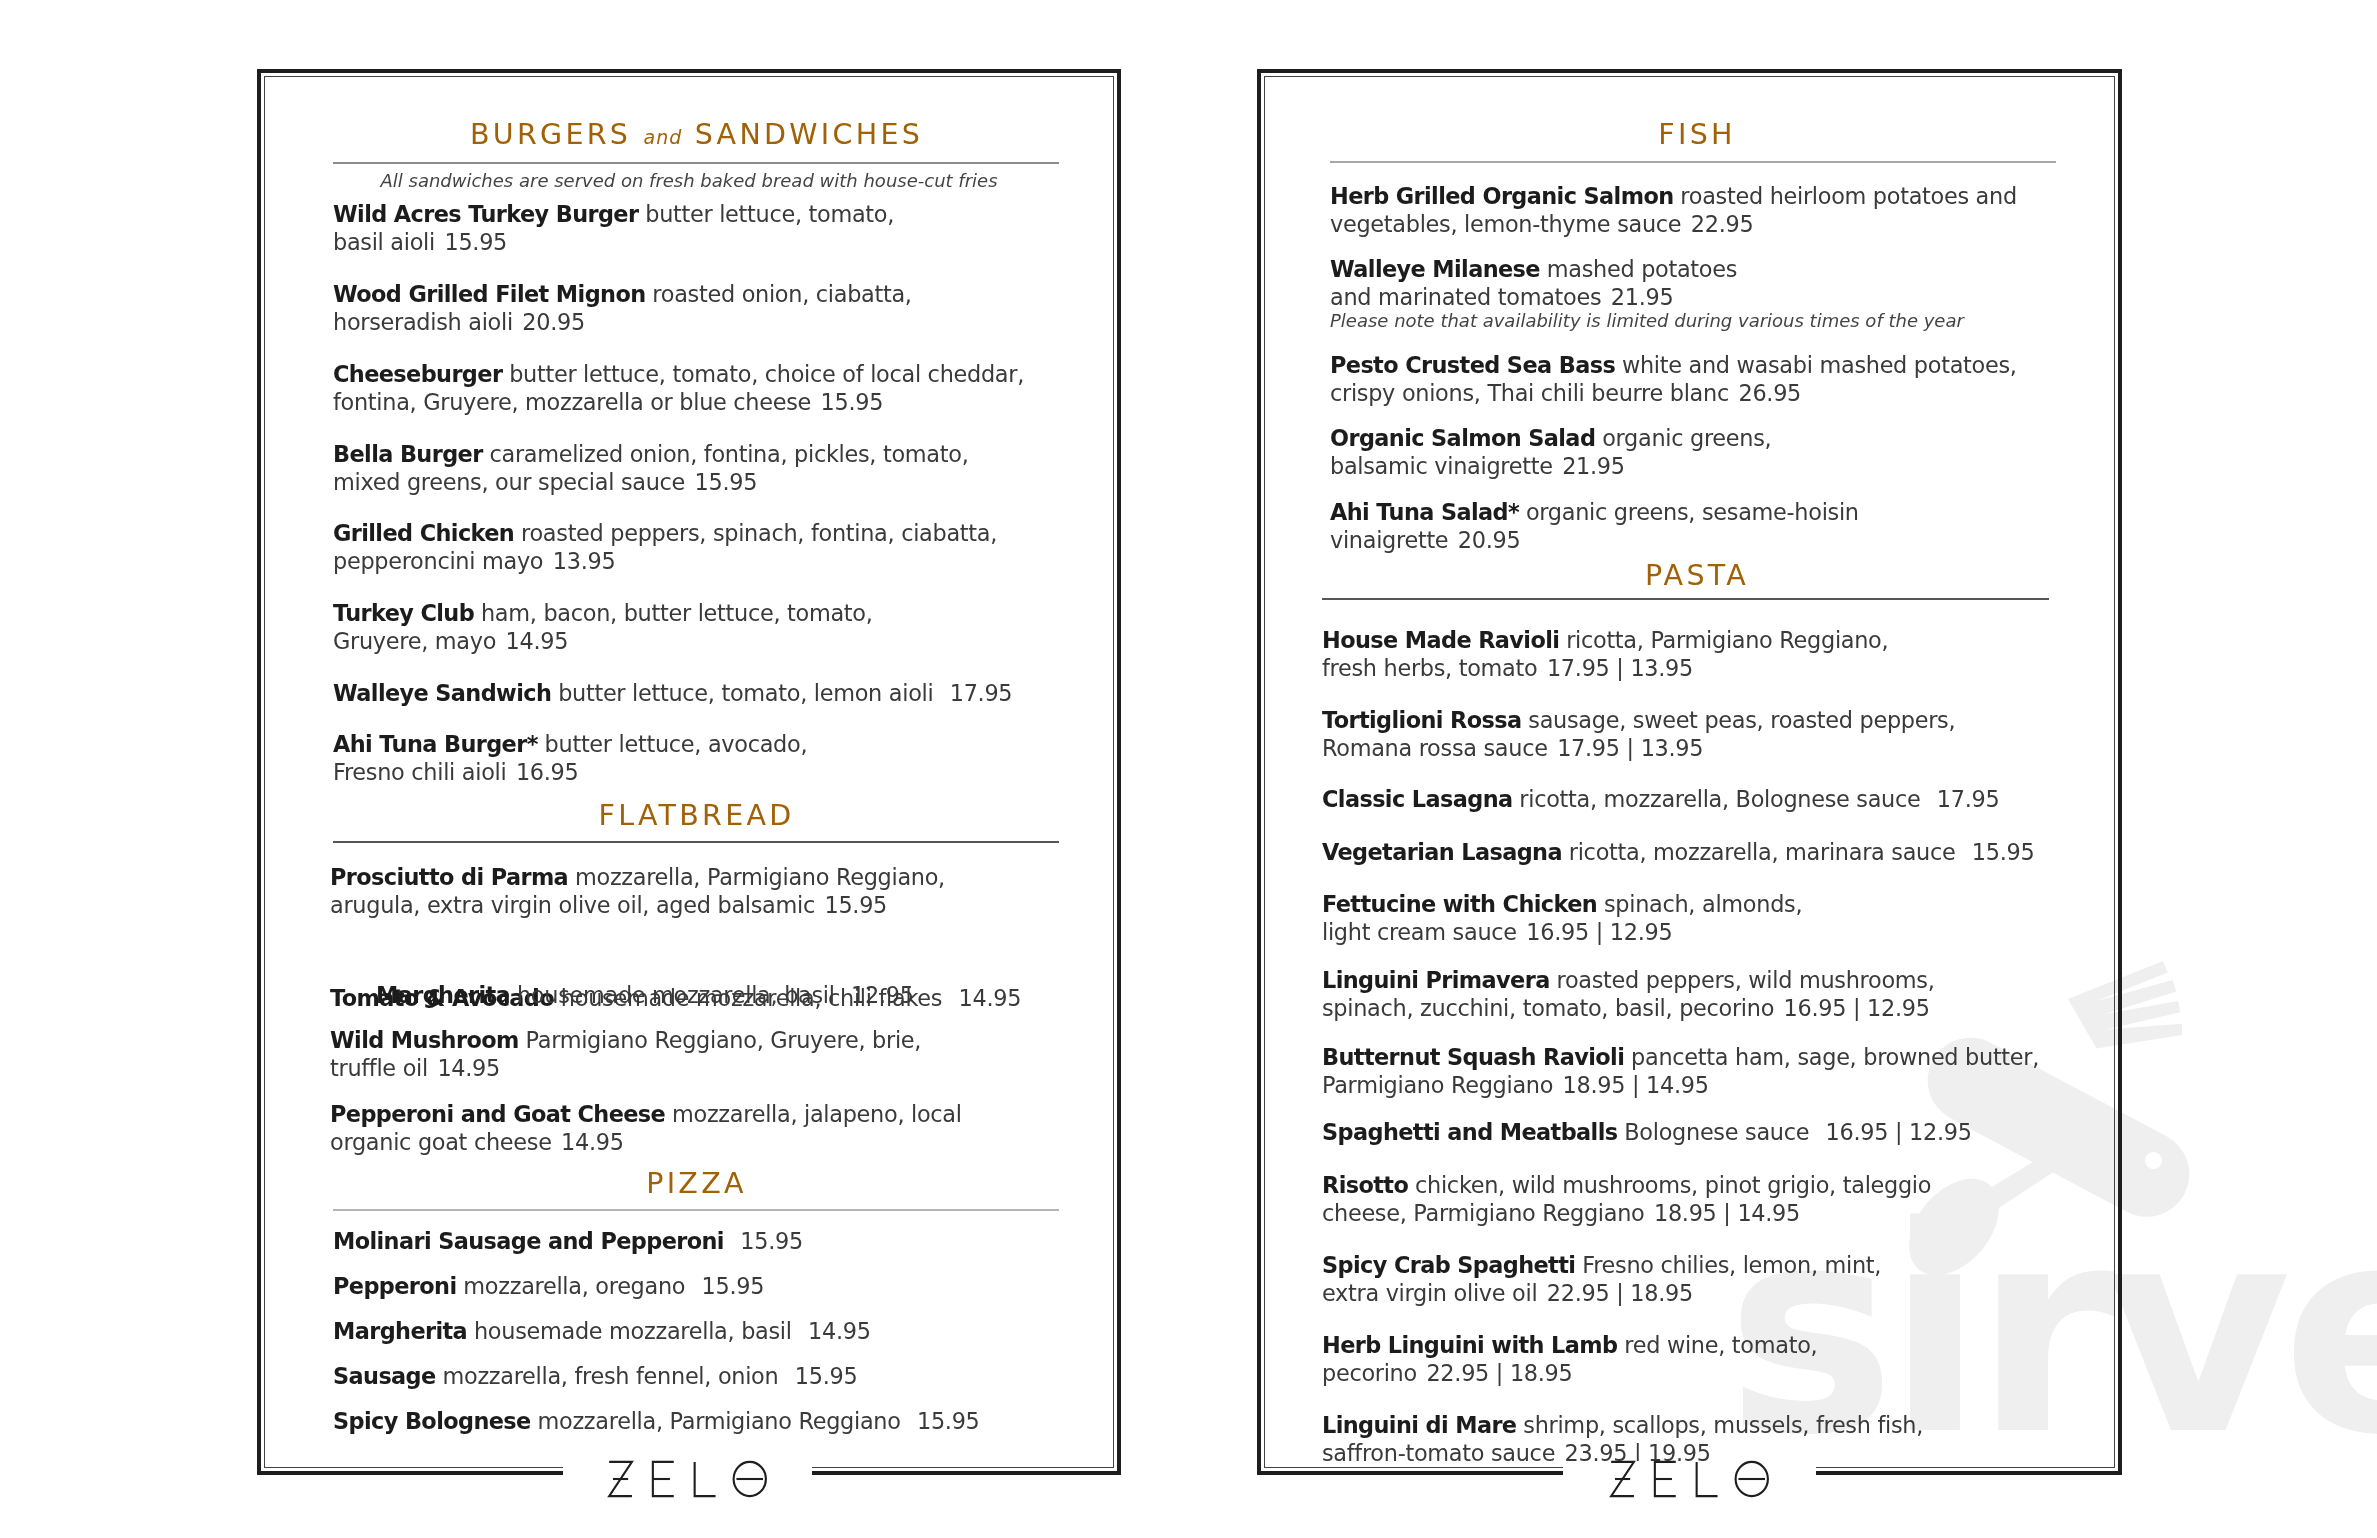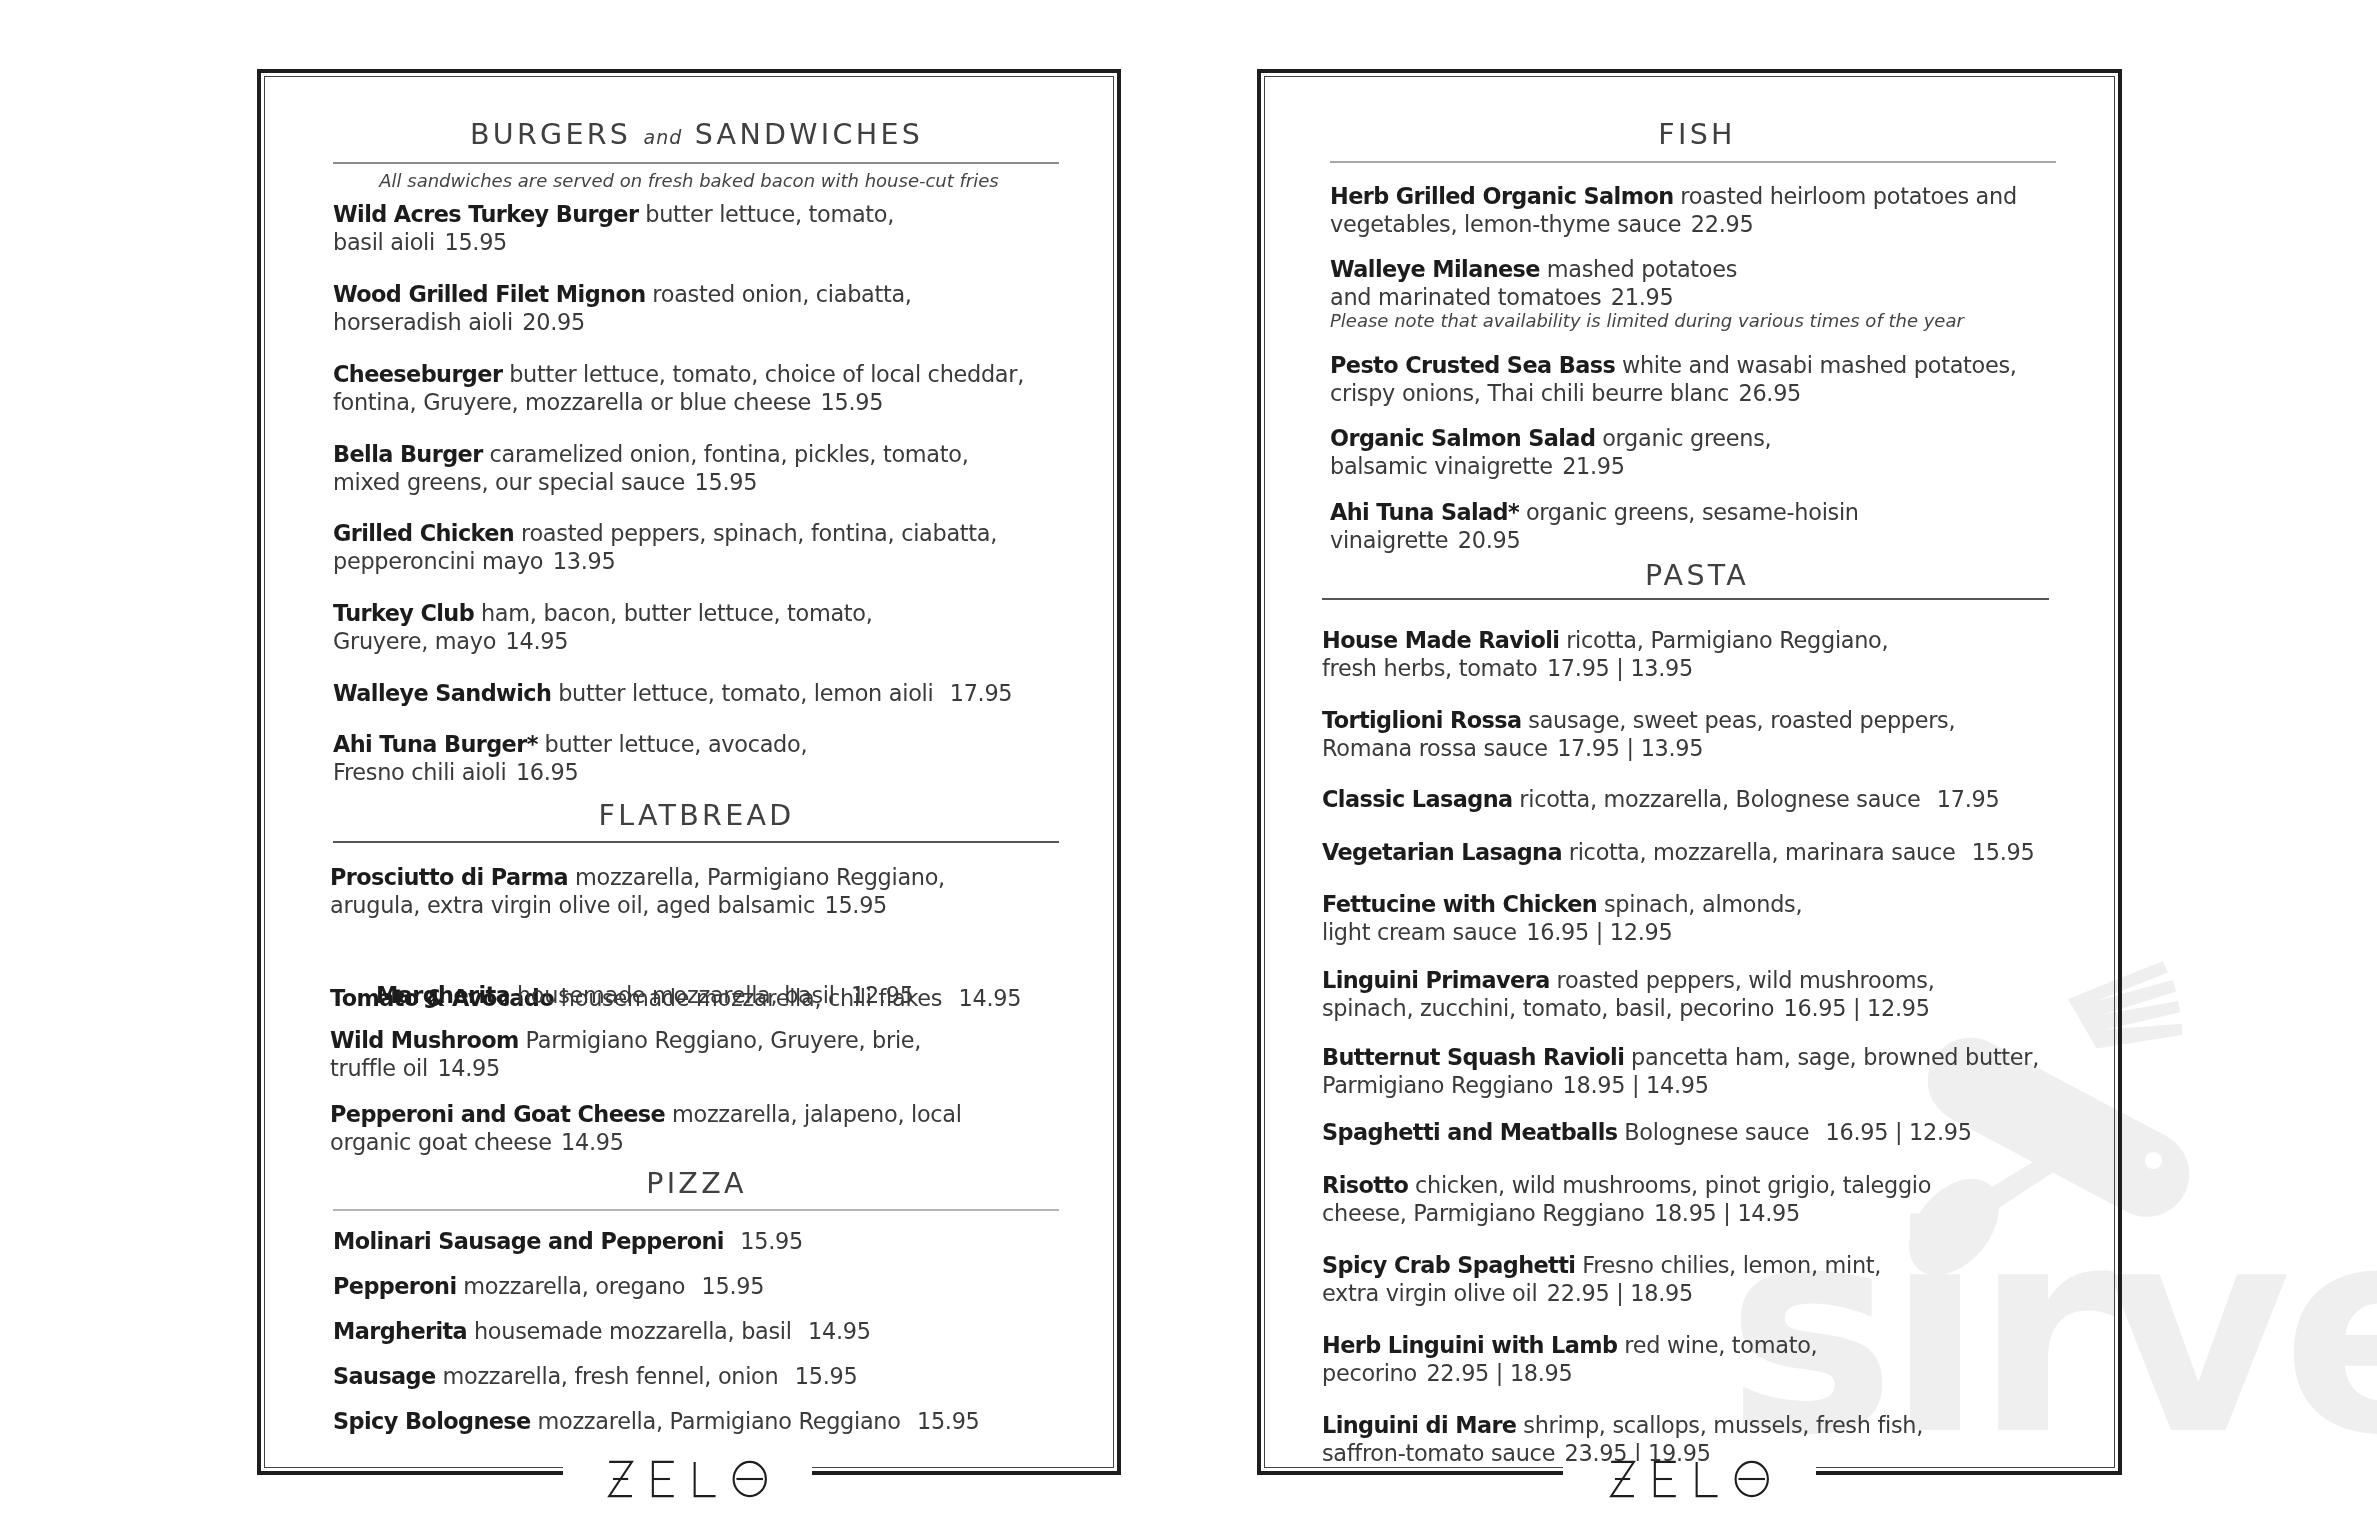--- a/index.html
+++ b/index.html
@@ -28,21 +28,21 @@
     position: absolute; bottom: -13.3px; height: 23px; background: #fff;
   }
   .logo {
     position: absolute; bottom: -28.5px; height: 42px; display: flex; align-items: center; justify-content: center;
     gap: 28.5px;
   }
   .logo svg { display: block; }
   .section-title {
     position: absolute; left: 0; right: 0; text-align: center;
     font-family: "DejaVu Sans", sans-serif; font-weight: normal;
-    font-size: 28.5px; letter-spacing: 3.3px; color: #404040; line-height: 1; padding-left: 15px;
+    font-size: 28.5px; letter-spacing: 3.3px; color: #a16207; line-height: 1; padding-left: 15px;
   }
   .section-title .and { font-style: italic; font-size: 19px; letter-spacing: 1px; }
   .divider { position: absolute; height: 1.9px; background: #8c8c8c; }
   .divider.dark { background: #555; }
   .note {
     position: absolute; font-style: italic; font-size: 18px; color: #444; line-height: 1; white-space: nowrap;
     font-family: "DejaVu Sans", sans-serif; font-weight: normal;
   }
   .item {
     position: absolute; font-size: 22.4px; line-height: 27.6px; color: #3a3a3a; white-space: nowrap;
@@ -75,21 +75,21 @@
 <div class="watermark-text">sirved</div>
 
 <div class="panel panel-left">
 
   <div class="section-title" style="top:48px;">
     <span>BURGERS</span>
     <span class="and">and</span>
     <span>SANDWICHES</span>
   </div>
   <div class="divider" style="left:72px; width:726px; top:89px;"></div>
-  <div class="note" style="left:0; right:0; text-align:center; top:99px;">All sandwiches are served on fresh baked bacon with house-cut fries</div>
+  <div class="note" style="left:0; right:0; text-align:center; top:99px;">All sandwiches are served on fresh baked bread with house-cut fries</div>
 
   <div class="item" style="left:72px; top:128px;">
     <span class="name">Wild Acres Turkey Burger</span>
     <span class="desc">butter lettuce, tomato,</span>
     <span class="line2"><span>basil aioli</span><span class="price">15.95</span></span>
   </div>
   <div class="item" style="left:72px; top:208px;">
     <span class="name">Wood Grilled Filet Mignon</span>
     <span class="desc">roasted onion, ciabatta,</span>
     <span class="line2"><span>horseradish aioli</span><span class="price">20.95</span></span>

